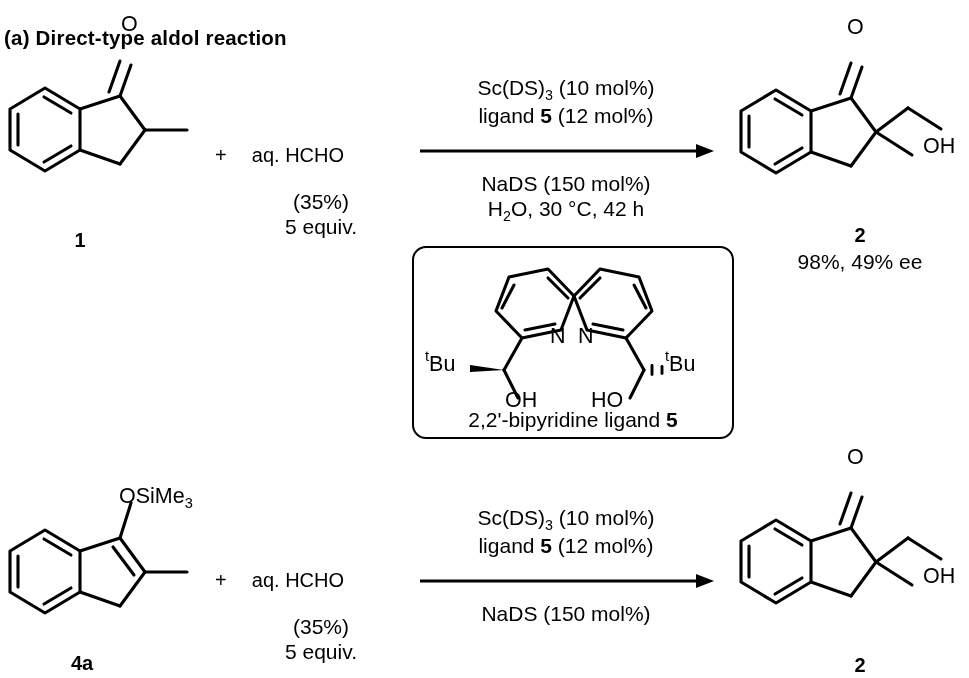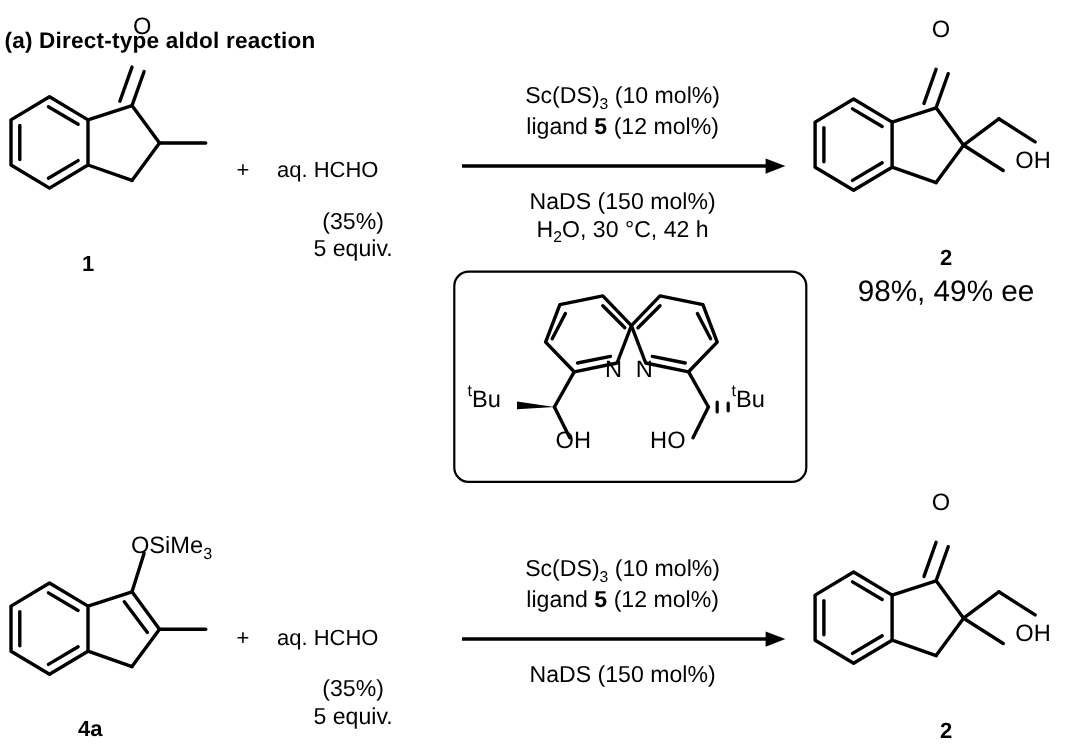--- a/index.html
+++ b/index.html
@@ -14,21 +14,21 @@
   .hdr{
     font-weight:bold;font-size:20.5px;letter-spacing:0.2px;white-space:nowrap;
   }
   .cond{
     font-size:21px;white-space:nowrap;text-align:center;line-height:1.18;
   }
   .cond b{font-weight:bold;}
   .plus-line{font-size:20px;white-space:nowrap;}
   .equiv{font-size:21px;white-space:nowrap;text-align:center;line-height:1.2;}
   .lbl-bold{font-weight:bold;font-size:20px;text-align:center;white-space:nowrap;}
-  .yield{font-size:27px;text-align:center;white-space:nowrap;}
+  .yield{font-size:21px;text-align:center;white-space:nowrap;}
   .boxcap{font-size:21px;text-align:center;white-space:nowrap;}
   .atom{font-size:21.5px;white-space:nowrap;}
   sub{font-size:0.68em;}
   sup{font-size:0.68em;}
   .svgwrap{position:absolute;pointer-events:none;}
   svg{display:block;overflow:visible;}
   .bond{stroke:#000;stroke-width:3.1;fill:none;stroke-linecap:round;stroke-linejoin:round;}
   .bond-thin{stroke:#000;stroke-width:2.9;fill:none;stroke-linecap:round;}
   .arrow{stroke:#000;stroke-width:3.2;fill:none;}
   .wedge{fill:#000;stroke:none;}
@@ -153,20 +153,23 @@
 
     <div class="abs atom" style="left:136px;top:76px;">N</div>
     <div class="abs atom" style="left:164px;top:76px;">N</div>
 
     <div class="abs atom" style="left:11px;top:102px;"><sup style="position:relative;top:-2px;">t</sup><span>Bu</span></div>
     <div class="abs atom" style="left:251px;top:102px;"><sup style="position:relative;top:-2px;">t</sup><span>Bu</span></div>
 
     <div class="abs atom" style="left:91px;top:140px;">OH</div>
     <div class="abs atom" style="left:177px;top:140px;">HO</div>
 
+    <div class="abs boxcap" style="left:0px;top:160px;width:318px;">
+      <span>2,2'-bipyridine ligand </span><b>5</b>
+    </div>
   </div>
 
 
   <div class="svgwrap" style="left:0px;top:452px;width:215px;height:160px;">
     <svg width="215" height="160" viewBox="0 0 215 160">
 
       <polygon class="bond" points="10,75 45,54 80,75 80,116 45,137 10,116"></polygon>
       <line class="bond" x1="18" y1="80" x2="18" y2="111"></line>
       <line class="bond" x1="44" y1="63" x2="71" y2="79"></line>
       <line class="bond" x1="44" y1="128" x2="71" y2="112"></line>

